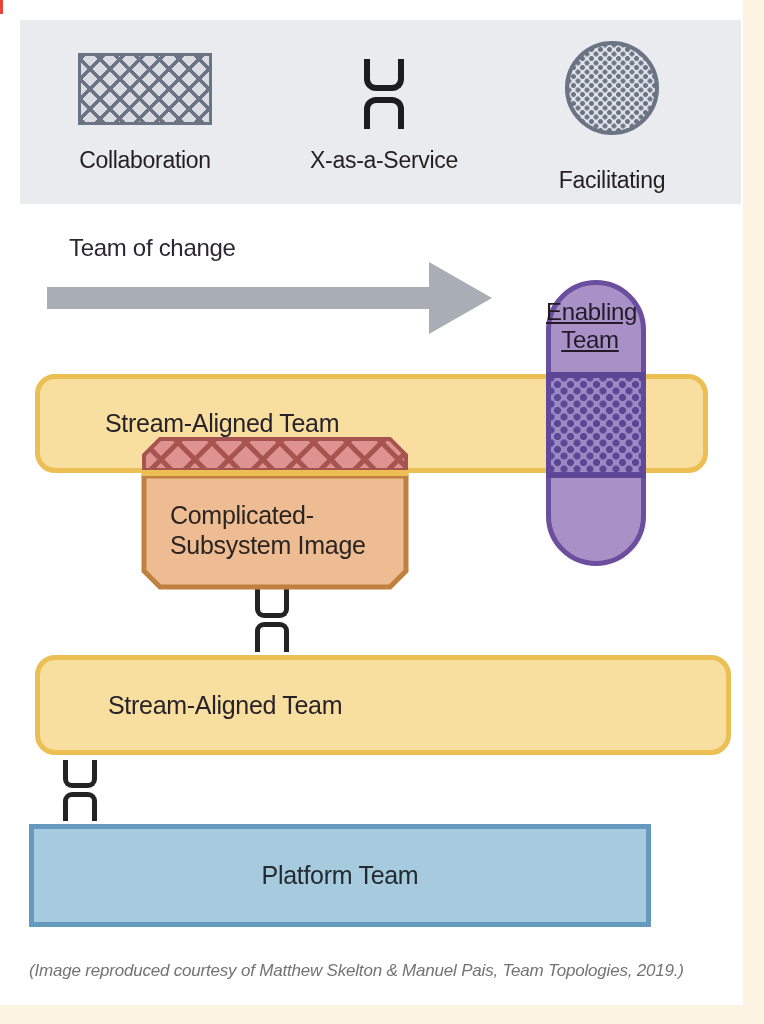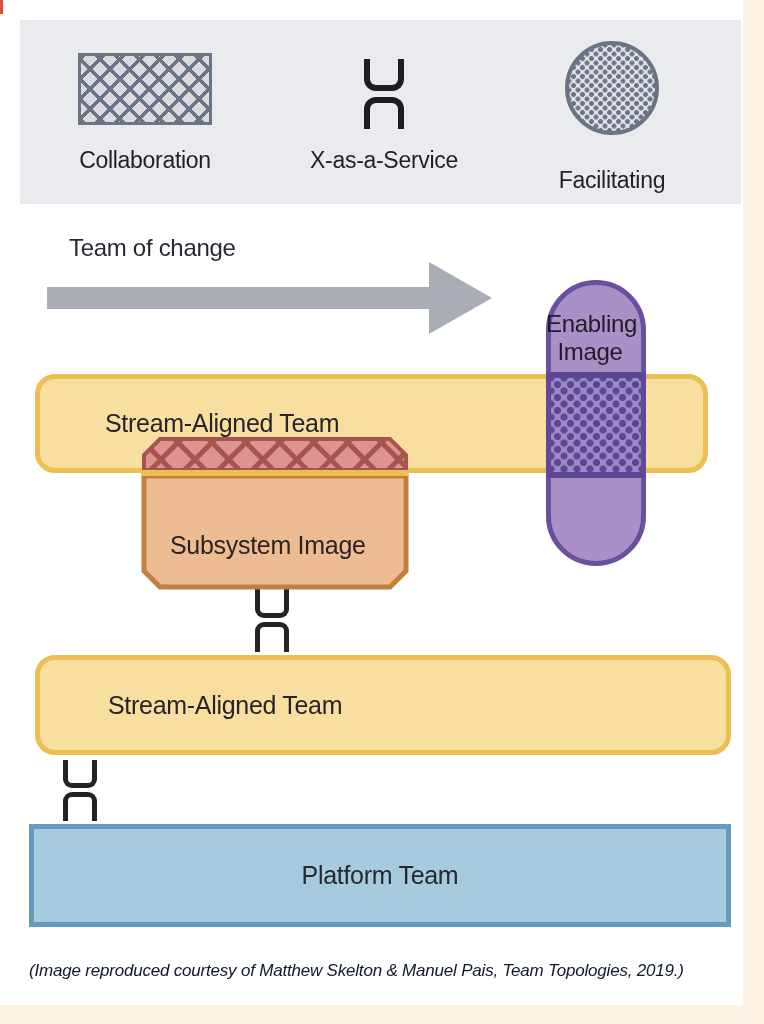--- a/index.html
+++ b/index.html
@@ -80,27 +80,27 @@
   .xaas-sym .xaas-cup { top:0; border:5px solid #232323; border-top:none; border-radius:0 0 9px 9px; }
   .xaas-sym .xaas-cap { border:5px solid #232323; border-bottom:none; border-radius:9px 9px 0 0; }
   .sym1 { left:255px; top:588px; height:64px; }
   .sym1 .xaas-cup { height:30px; }
   .sym1 .xaas-cap { top:34px; height:30px; }
   .sym2 { left:63px; top:760px; height:61px; }
   .sym2 .xaas-cup { height:28px; }
   .sym2 .xaas-cap { top:32px; height:29px; }
 
   
-  .platform { position:absolute; left:29px; top:824px; width:702px; height:103px; box-sizing:border-box;
+  .platform { position:absolute; left:29px; top:824px; width:622px; height:103px; box-sizing:border-box;
               background:#a6cade; border:5px solid #6699be; display:flex; align-items:center; justify-content:center;
               font-size:25px; letter-spacing:-0.3px; color:#242a30; z-index:2; }
 
   
   .caption { position:absolute; left:29px; top:961px; font-size:17px; font-style:italic;
-             letter-spacing:-0.2px; color:#0f172a; }
+             letter-spacing:-0.2px; color:#737373; }
 </style>
 </head>
 <body>
 
 <div id="canvas">
 
   <div class="corner-mark"></div>
   <div class="frame-right"></div>
   <div class="frame-bottom"></div>
 
@@ -115,43 +115,43 @@
     <div class="legend-label l1">Collaboration</div>
     <div class="legend-label l3">Facilitating</div>
   </div>
 
   <div class="flow-label">Team of change</div>
   <div class="arrow-shaft"></div>
   <div class="arrow-head"></div>
 
   <div class="pill"></div>
   <div class="pill-overlap"></div>
-  <div class="pill-text" style="left:546px; top:310px; width:88px;">
+  <div class="pill-text" style="left:546px; top:298px; width:88px;text-decoration:underline;">
     <span>Enabling</span><br>
-    <span>Image</span>
+    <span>Team</span>
   </div>
 
   <div class="band band1">
     <span>Stream-Aligned Team</span>
   </div>
 
   <svg class="cs-svg" width="266" height="152" viewBox="-2 -2 266 152">
     <defs>
       <pattern id="csxhatch" width="24" height="24" patternUnits="userSpaceOnUse" patternTransform="rotate(45)">
         <rect width="24" height="24" fill="#df9390"></rect>
         <rect width="24" height="5" fill="#a75450"></rect>
         <rect width="5" height="24" fill="#a75450"></rect>
       </pattern>
     </defs>
     <path d="M16,0 L246,0 L262,16 L262,31 L0,31 L0,16 Z" fill="url(#csxhatch)" stroke="#a75450" stroke-width="4"></path>
     <path d="M0,37 L262,37 L262,132 L246,148 L16,148 L0,132 Z" fill="#eebc92" stroke="#c0803f" stroke-width="5"></path>
     <rect x="-2" y="31" width="266" height="6" fill="#ecbf55"></rect>
   </svg>
   <div class="cs-text">
-    <br>
+    <span>Complicated-</span><br>
     <span>Subsystem Image</span>
   </div>
 
   <div class="xaas-sym sym1">
     <div class="xaas-cup"></div>
     <div class="xaas-cap"></div>
   </div>
 
   <div class="band band2">
     <span>Stream-Aligned Team</span>

